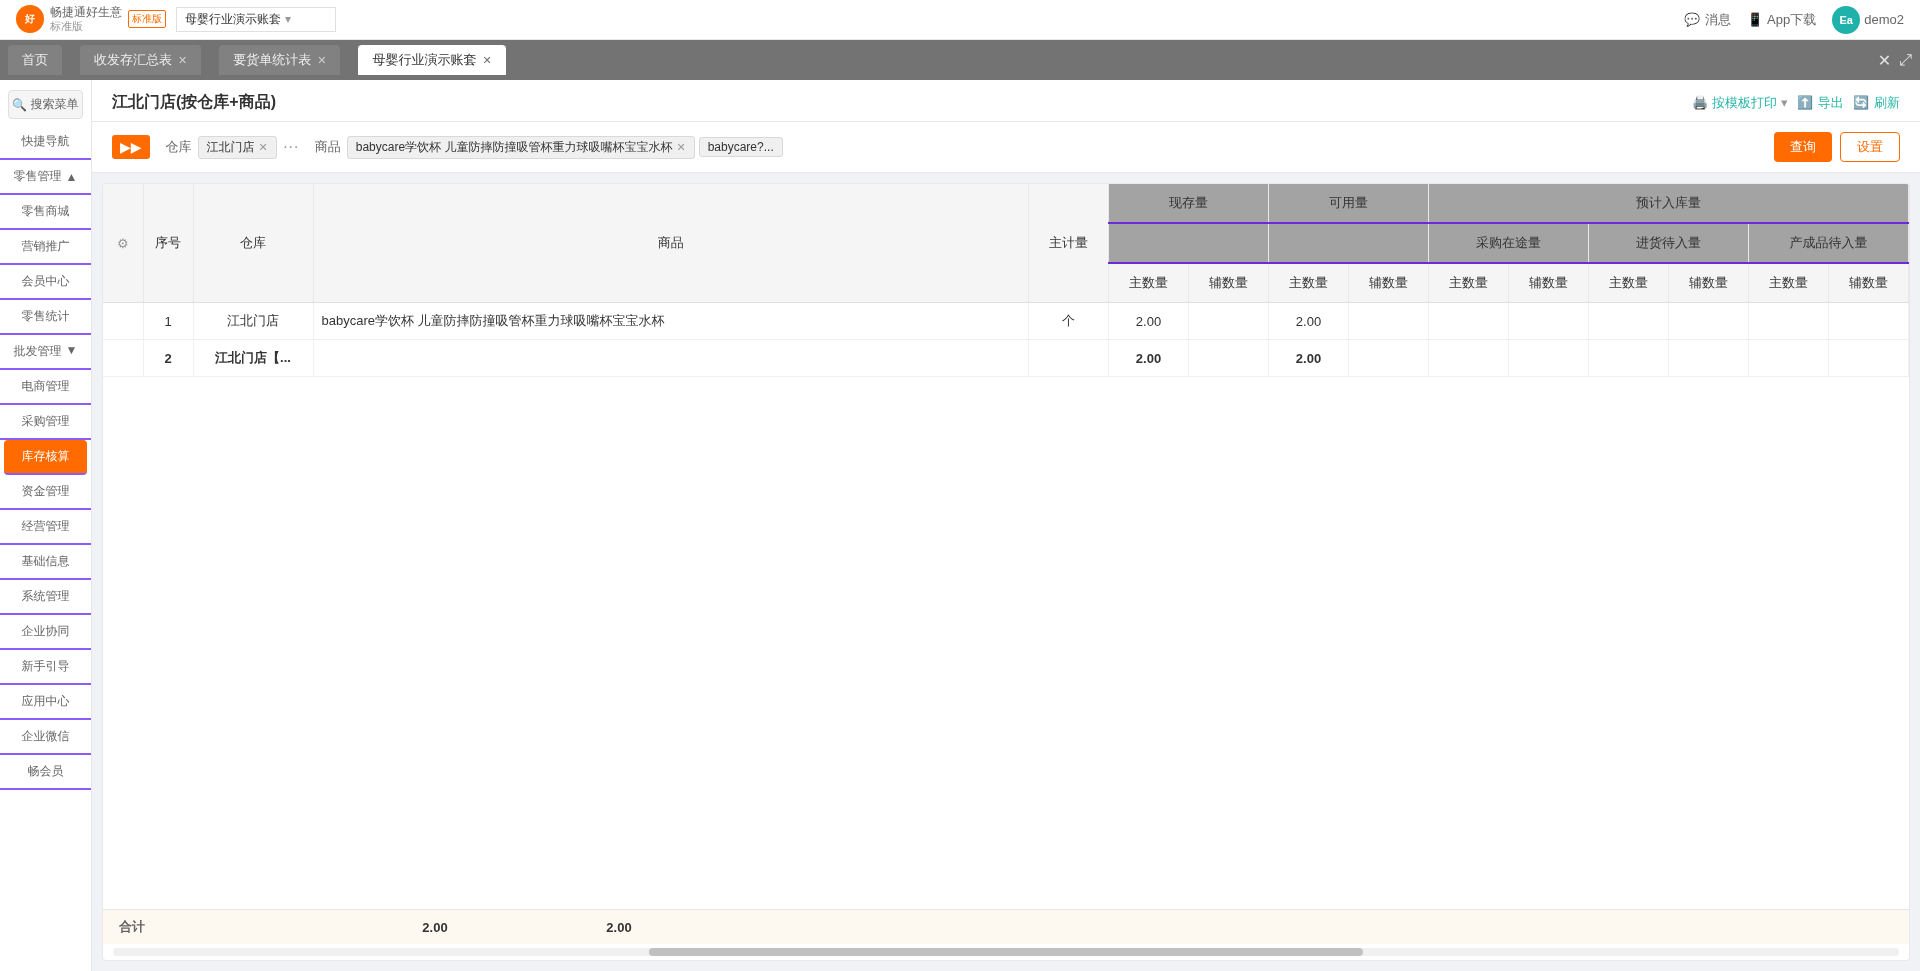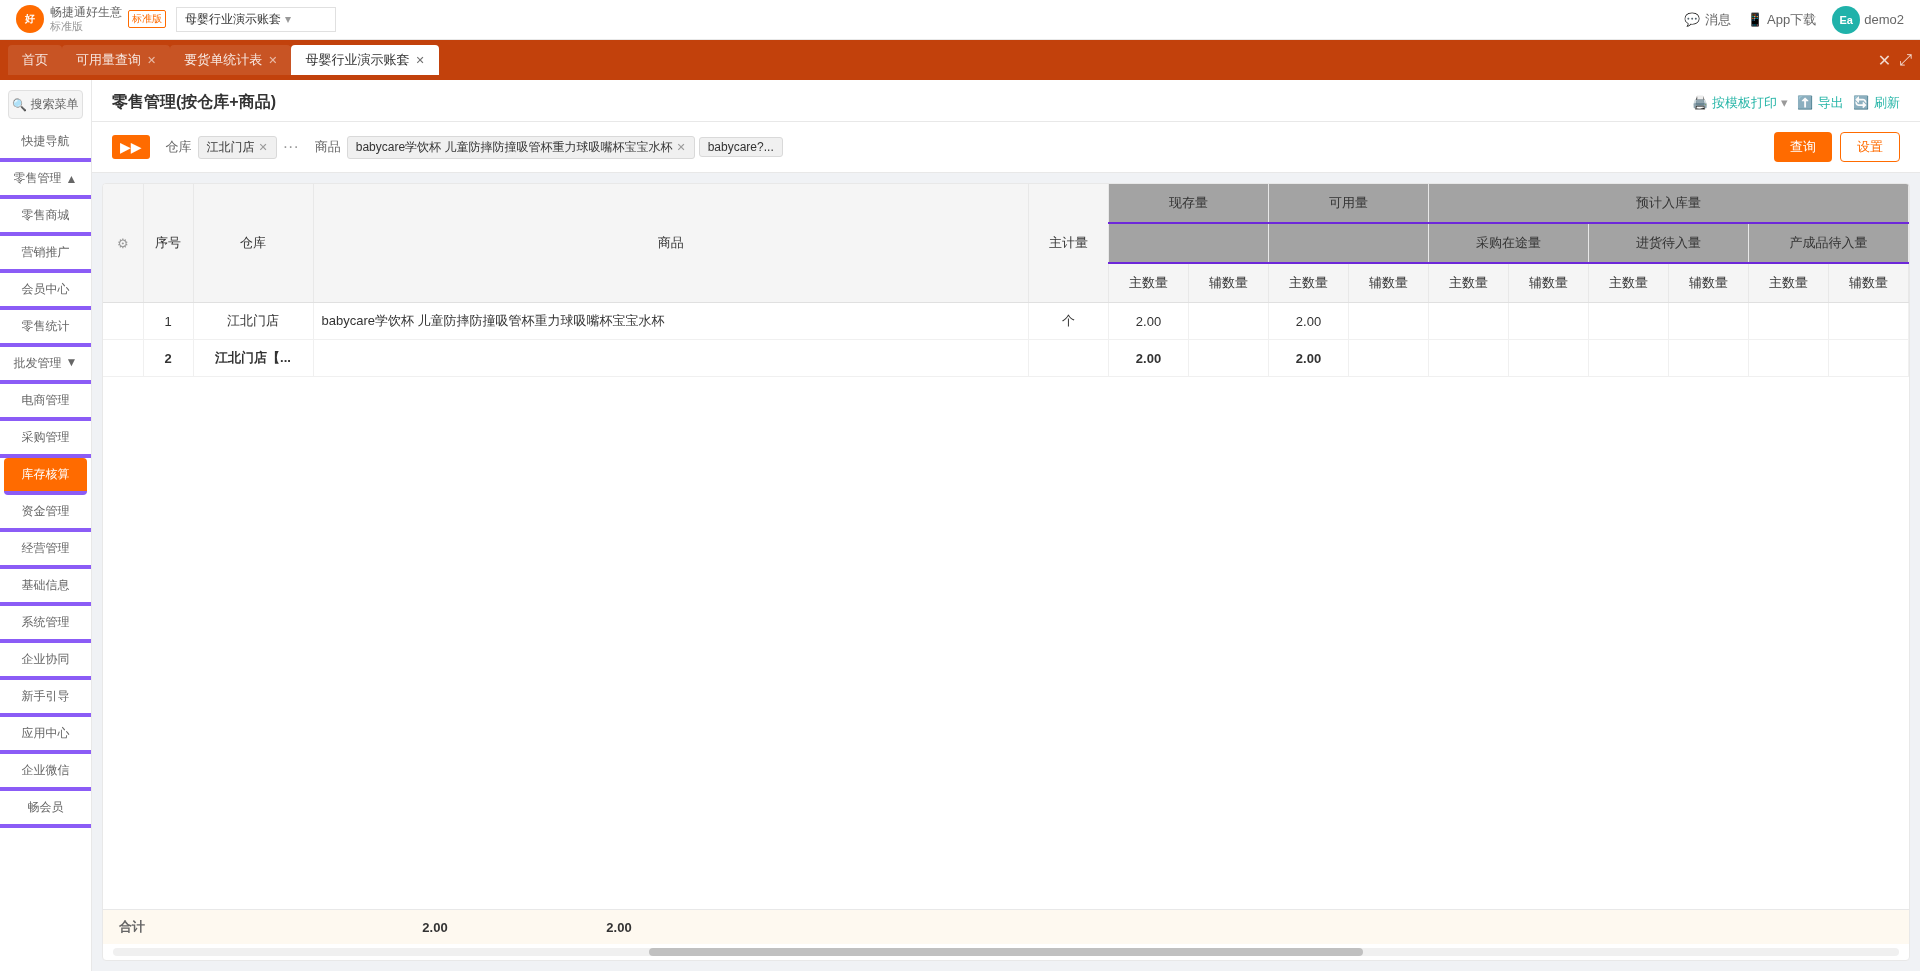--- a/index.html
+++ b/index.html
@@ -12,35 +12,35 @@
     .logo-icon { width: 28px; height: 28px; background: #ff6b00; border-radius: 50%; display: flex; align-items: center; justify-content: center; color: white; font-size: 10px; font-weight: bold; }
     .logo-text { font-size: 12px; color: #666; line-height: 1.2; }
     .logo-sub { font-size: 11px; color: #999; }
     .version-badge { font-size: 10px; color: #ff6b00; border: 1px solid #ff6b00; border-radius: 2px; padding: 1px 3px; }
     .org-selector { display: flex; align-items: center; gap: 4px; border: 1px solid #e0e0e0; border-radius: 0; padding: 3px 8px; cursor: pointer; font-size: 12px; color: #333; min-width: 160px; }
     .top-bar-right { display: flex; align-items: center; gap: 16px; font-size: 13px; color: #666; }
     .top-bar-right-item { display: flex; align-items: center; gap: 4px; cursor: pointer; }
     .avatar { width: 28px; height: 28px; background: #20b2aa; border-radius: 50%; display: flex; align-items: center; justify-content: center; color: white; font-size: 11px; font-weight: bold; }
 
     
-    .tab-bar { background: #c2410c; height: 40px; display: flex; align-items: center; padding: 0 8px; flex-shrink: 0; gap: 0; }
+    .tab-bar { background: #737373; height: 40px; display: flex; align-items: center; padding: 0 8px; flex-shrink: 0; gap: 18px; }
     .tab { display: flex; align-items: center; gap: 6px; padding: 6px 14px; border-radius: 4px 4px 0 0; cursor: pointer; font-size: 13px; color: rgba(255,255,255,0.85); background: rgba(255,255,255,0.1); }
     .tab.active { background: #fff; color: #333; border-radius: 4px 4px 0 0; }
     .tab-close { font-size: 11px; opacity: 0.7; cursor: pointer; }
     .tab-bar-actions { margin-left: auto; display: flex; align-items: center; gap: 8px; }
     .tab-bar-action { color: white; cursor: pointer; font-size: 16px; opacity: 0.8; }
 
     
     .main-layout { display: flex; flex: 1; overflow: hidden; }
 
     
     .sidebar { width: 92px; background: #fff; border-right: 1px solid #e8e8e8; display: flex; flex-direction: column; overflow-y: auto; flex-shrink: 0; }
     .sidebar-search { padding: 10px 8px 6px; }
     .sidebar-search-btn { width: 100%; background: #f5f5f5; border: 1px solid #e0e0e0; border-radius: 4px; padding: 5px 0; text-align: center; font-size: 12px; color: #666; cursor: pointer; display: flex; align-items: center; justify-content: center; gap: 3px; }
-    .sidebar-nav-item { padding: 8px 0; text-align: center; font-size: 12px; color: #666; cursor: pointer; border-bottom: 4px solid #8b5cf6; }
+    .sidebar-nav-item { padding: 8px 0; text-align: center; font-size: 12px; color: #666; cursor: pointer; border-bottom: 2px solid #8b5cf6; }
     .sidebar-active { background: #ff6b00 !important; color: white !important; border-radius: 4px; margin: 0 4px; }
 
     
     .content-area { flex: 1; display: flex; flex-direction: column; overflow: hidden; background: #f0f2f5; }
 
     
     .page-header { background: #fff; padding: 12px 20px 8px; border-bottom: 1px solid #e8e8e8; flex-shrink: 0; display: flex; align-items: center; justify-content: space-between; }
     .page-title { font-size: 16px; font-weight: bold; color: #333; }
     .page-actions { display: flex; align-items: center; gap: 10px; font-size: 13px; color: #666; }
     .page-action-btn { display: flex; align-items: center; gap: 4px; cursor: pointer; color: #26b5a7; }
@@ -114,21 +114,21 @@
       <span>demo2</span>
     </div>
   </div>
 </div>
 
 <div class="tab-bar">
   <div class="tab">
     <span>首页</span>
   </div>
   <div class="tab">
-    <span>可用量查询</span>
+    <span>收发存汇总表</span>
     <span class="tab-close">✕</span>
   </div>
   <div class="tab">
     <span>要货单统计表</span>
     <span class="tab-close">✕</span>
   </div>
   <div class="tab active">
     <span>母婴行业演示账套</span>
     <span class="tab-close" style="color:#333;">✕</span>
   </div>
@@ -204,21 +204,21 @@
       <span>企业微信</span>
     </div>
     <div class="sidebar-nav-item">
       <span>畅会员</span>
     </div>
   </div>
 
   <div class="content-area">
 
     <div class="page-header">
-      <div class="page-title">零售管理(按仓库+商品)</div>
+      <div class="page-title">江北门店(按仓库+商品)</div>
       <div class="page-actions">
         <div class="page-action-btn">
           <span>🖨️</span>
           <span>按模板打印</span>
           <span style="color:#999;">▾</span>
         </div>
         <div class="page-action-btn">
           <span>⬆️</span>
           <span>导出</span>
         </div>

